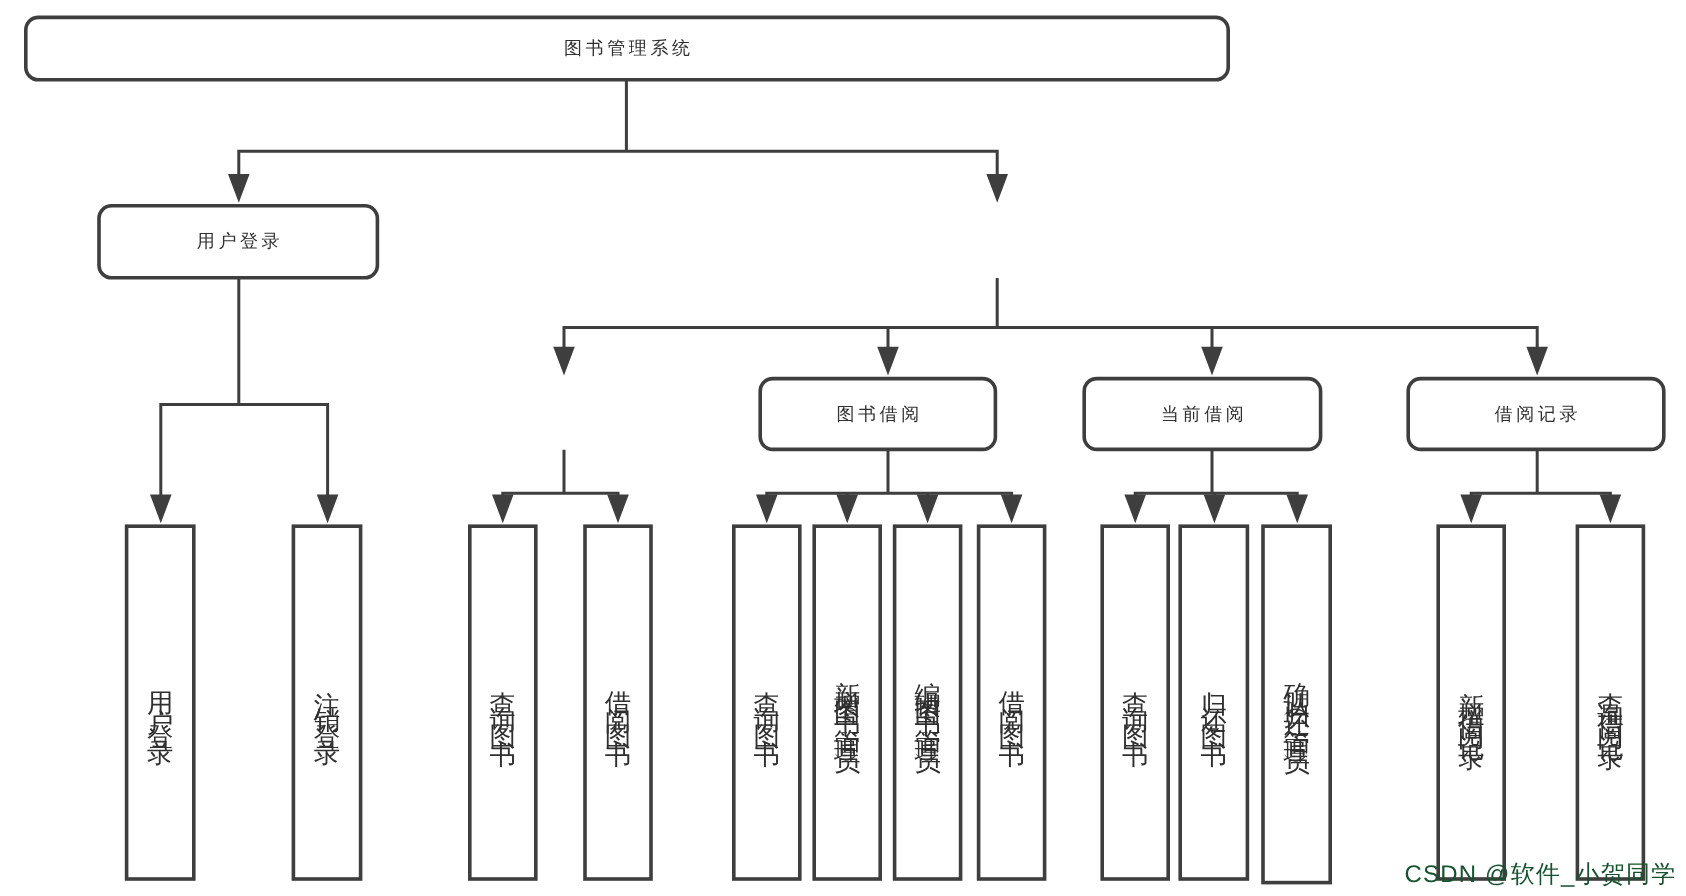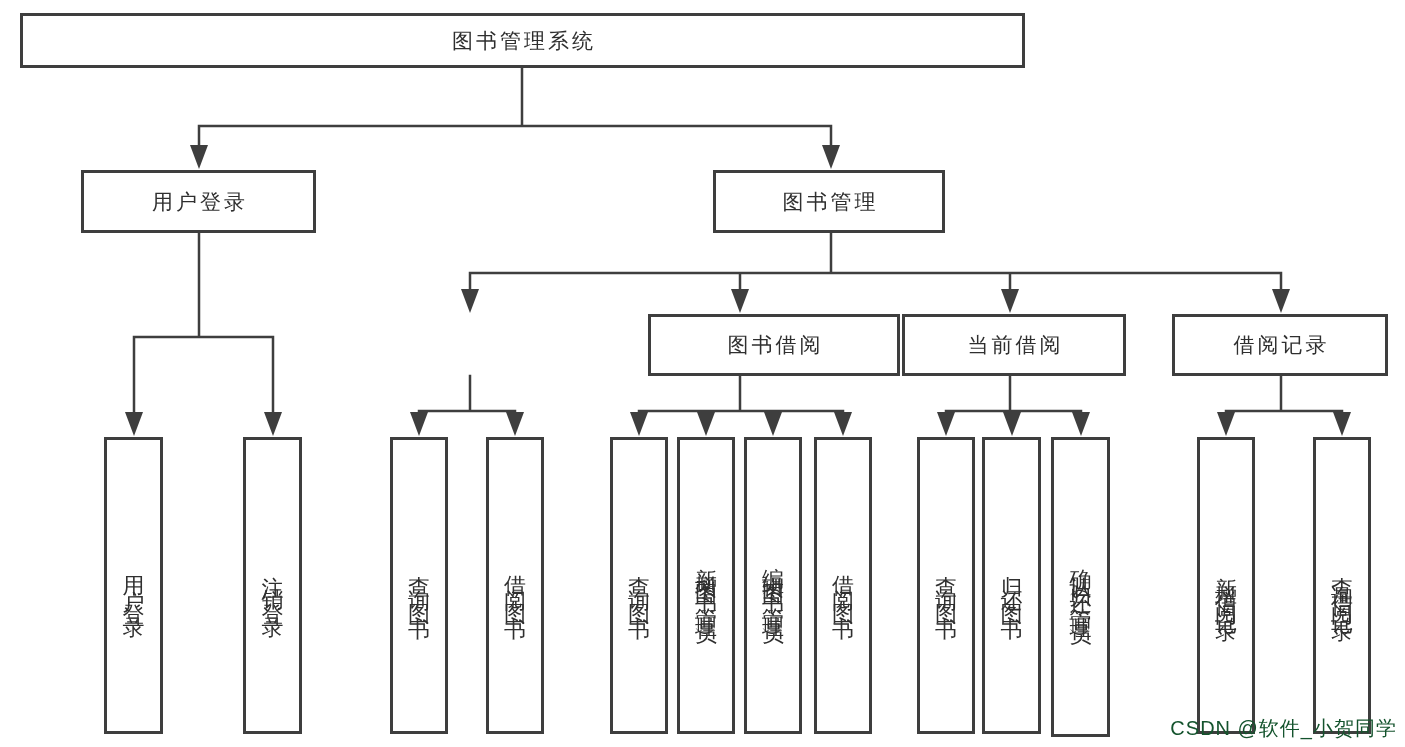--- a/index.html
+++ b/index.html
@@ -12,21 +12,21 @@
   svg.connectors{position:absolute;left:0;top:0;z-index:1;}
   .node{
     position:absolute;
     box-sizing:border-box;
     border:3px solid #3e3e3e;
     background:#ffffff;
     display:flex;align-items:center;justify-content:center;
     color:#2f2f2f;
     z-index:2;
   }
-  .hnode{font-size:21px;letter-spacing:3px;text-indent:3px;white-space:nowrap;}
+  .hnode{font-size:15px;letter-spacing:3px;text-indent:3px;white-space:nowrap;border-radius:12px;}
   .vnode{align-items:center;justify-content:center;}
   .v-label{
     writing-mode:vertical-rl;
     text-orientation:mixed;
     font-size:22px;
     line-height:1;
     color:#2f2f2f;
     white-space:nowrap;
   }
   .watermark{
@@ -88,28 +88,25 @@
     </g>
   </svg>
 
   <div class="node hnode" style="left:20px;top:13px;width:1005px;height:55px;">
     <span>图书管理系统</span>
   </div>
 
   <div class="node hnode" style="left:81px;top:170px;width:235px;height:63px;">
     <span>用户登录</span>
   </div>
-  <div class="node hnode" style="left:713px;top:170px;width:232px;height:63px;">
-    <span>图书管理</span>
-  </div>
 
-  <div class="node hnode" style="left:632px;top:314px;width:252px;height:62px;margin-left:16px;">
+  <div class="node hnode" style="left:632px;top:314px;width:199px;height:62px;">
     <span>图书借阅</span>
   </div>
-  <div class="node hnode" style="left:902px;top:314px;width:224px;height:62px;">
+  <div class="node hnode" style="left:902px;top:314px;width:200px;height:62px;">
     <span>当前借阅</span>
   </div>
   <div class="node hnode" style="left:1172px;top:314px;width:216px;height:62px;">
     <span>借阅记录</span>
   </div>
 
   <div class="node vnode" style="left:104px;top:437px;width:59px;height:297px;">
     <span class="v-label" style="letter-spacing: 14px;">用户登录</span>
   </div>
   <div class="node vnode" style="left:243px;top:437px;width:59px;height:297px;">

